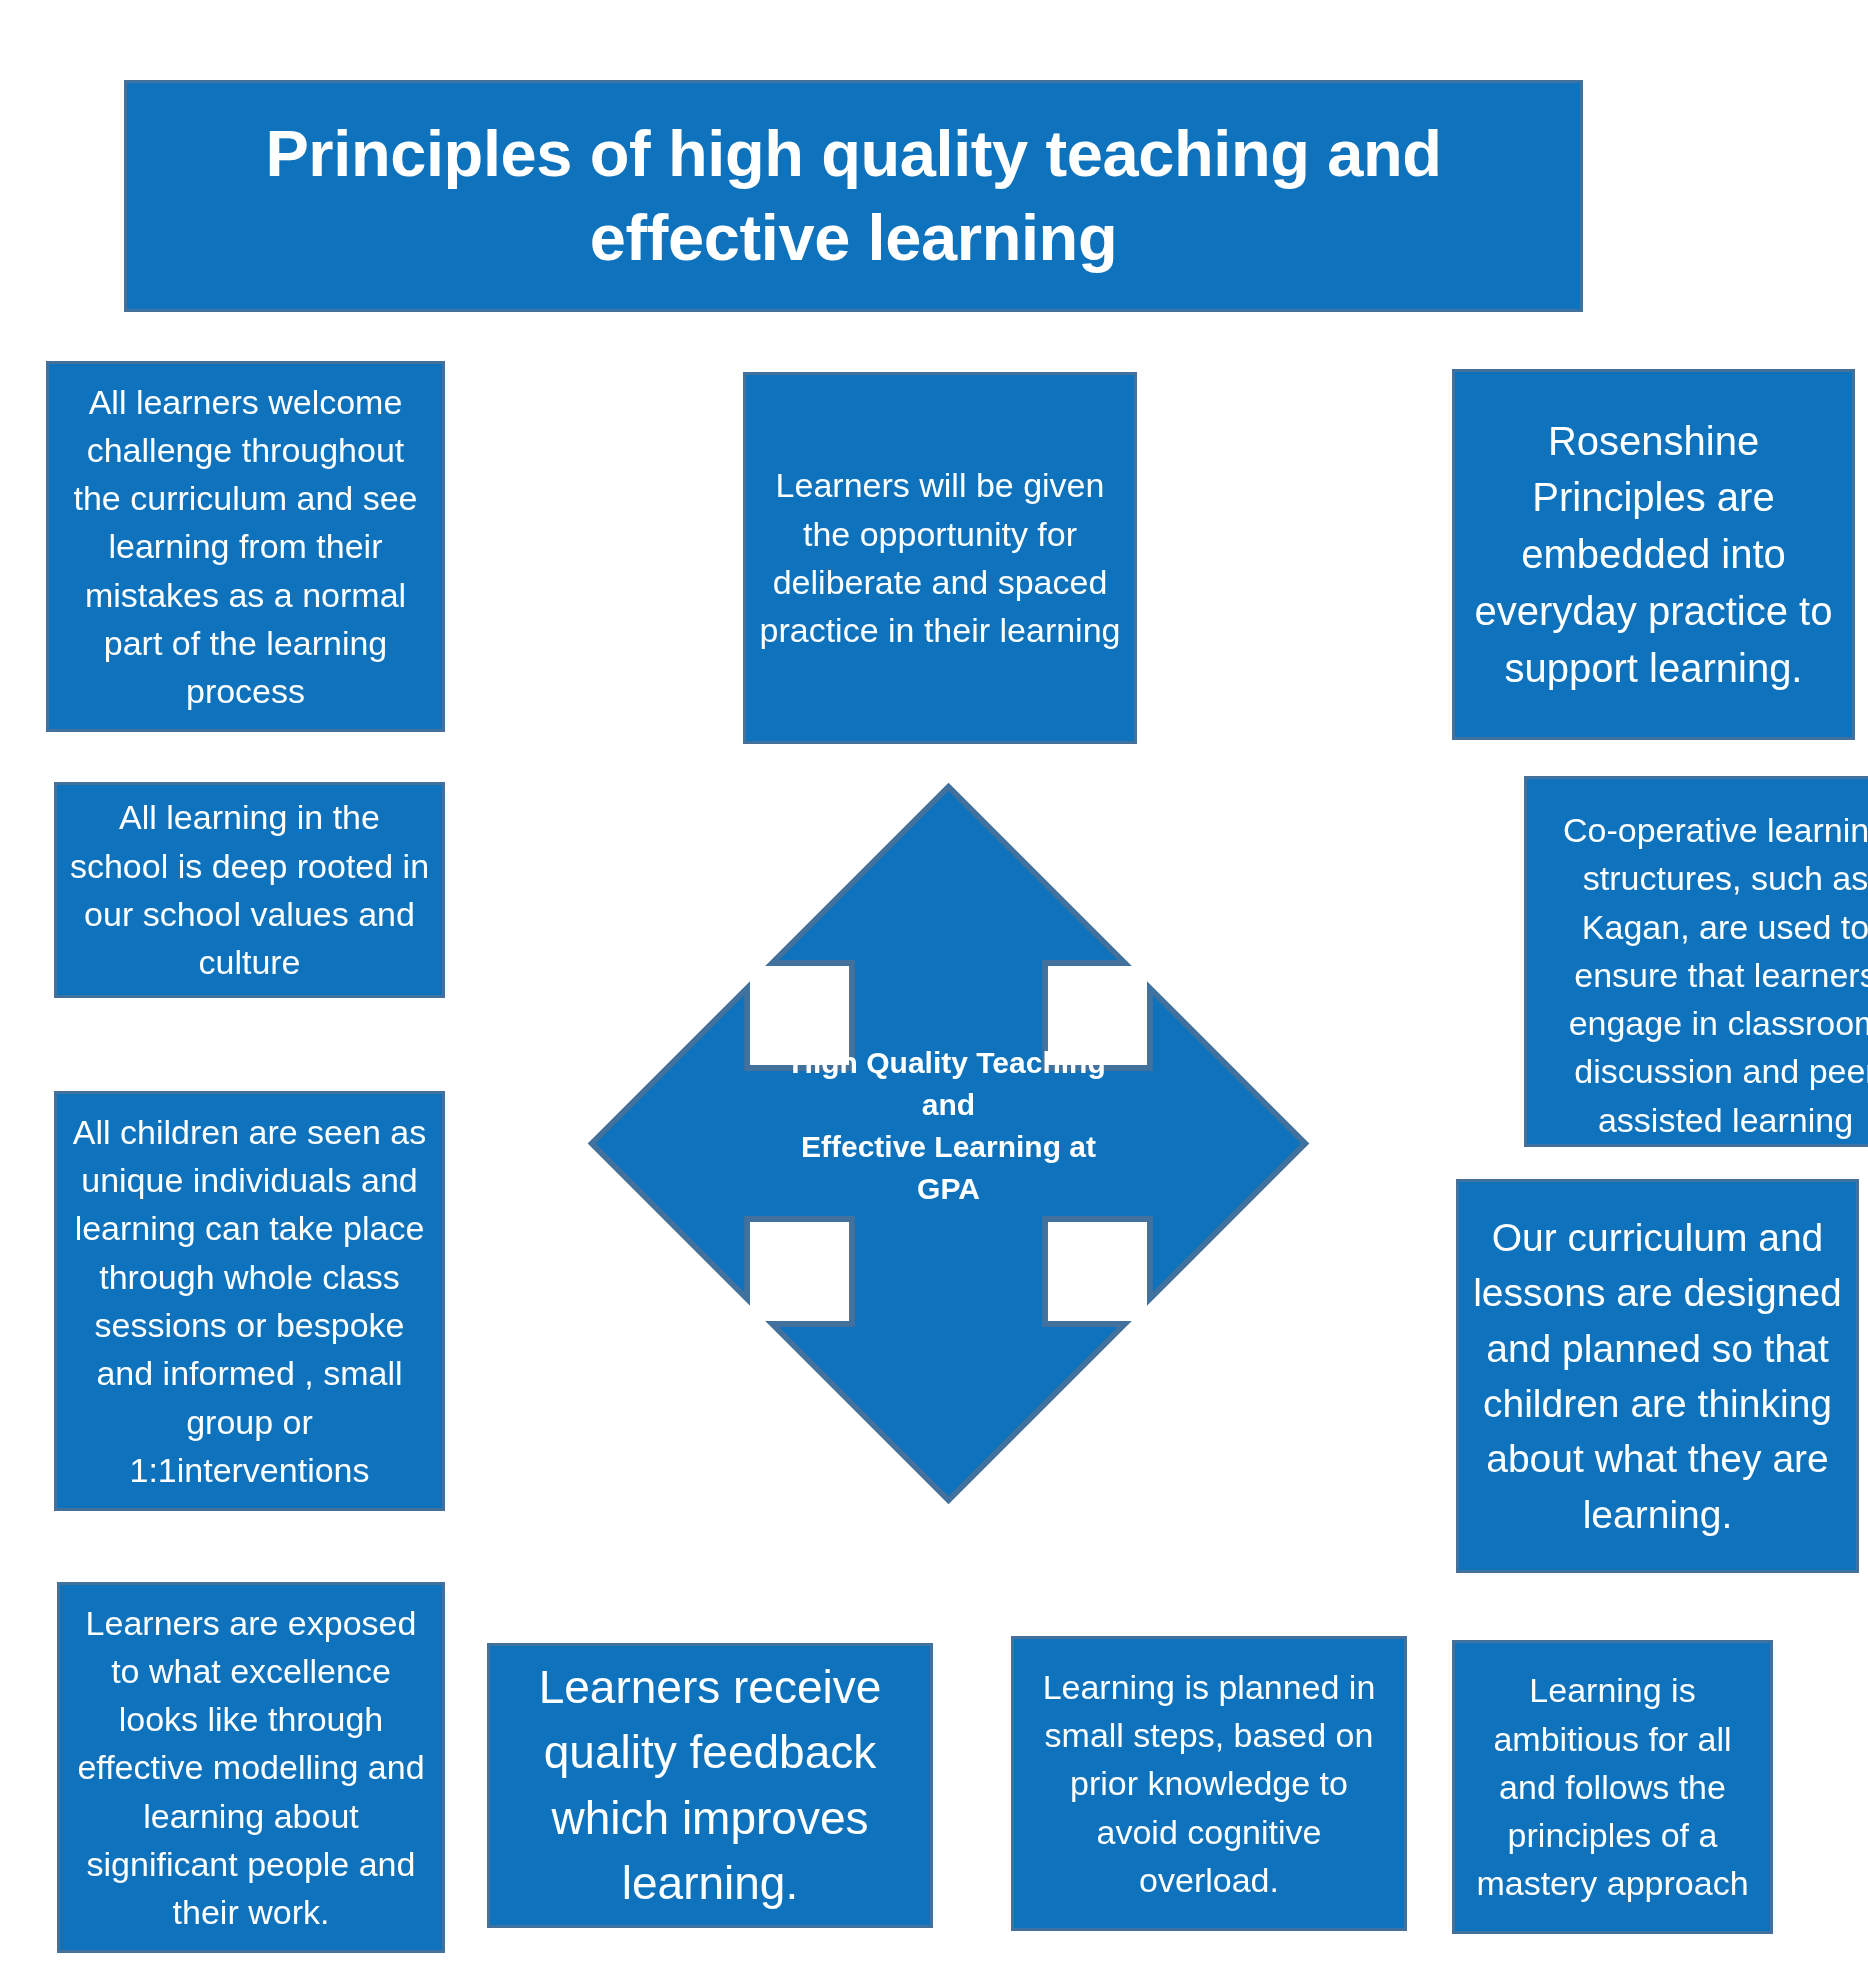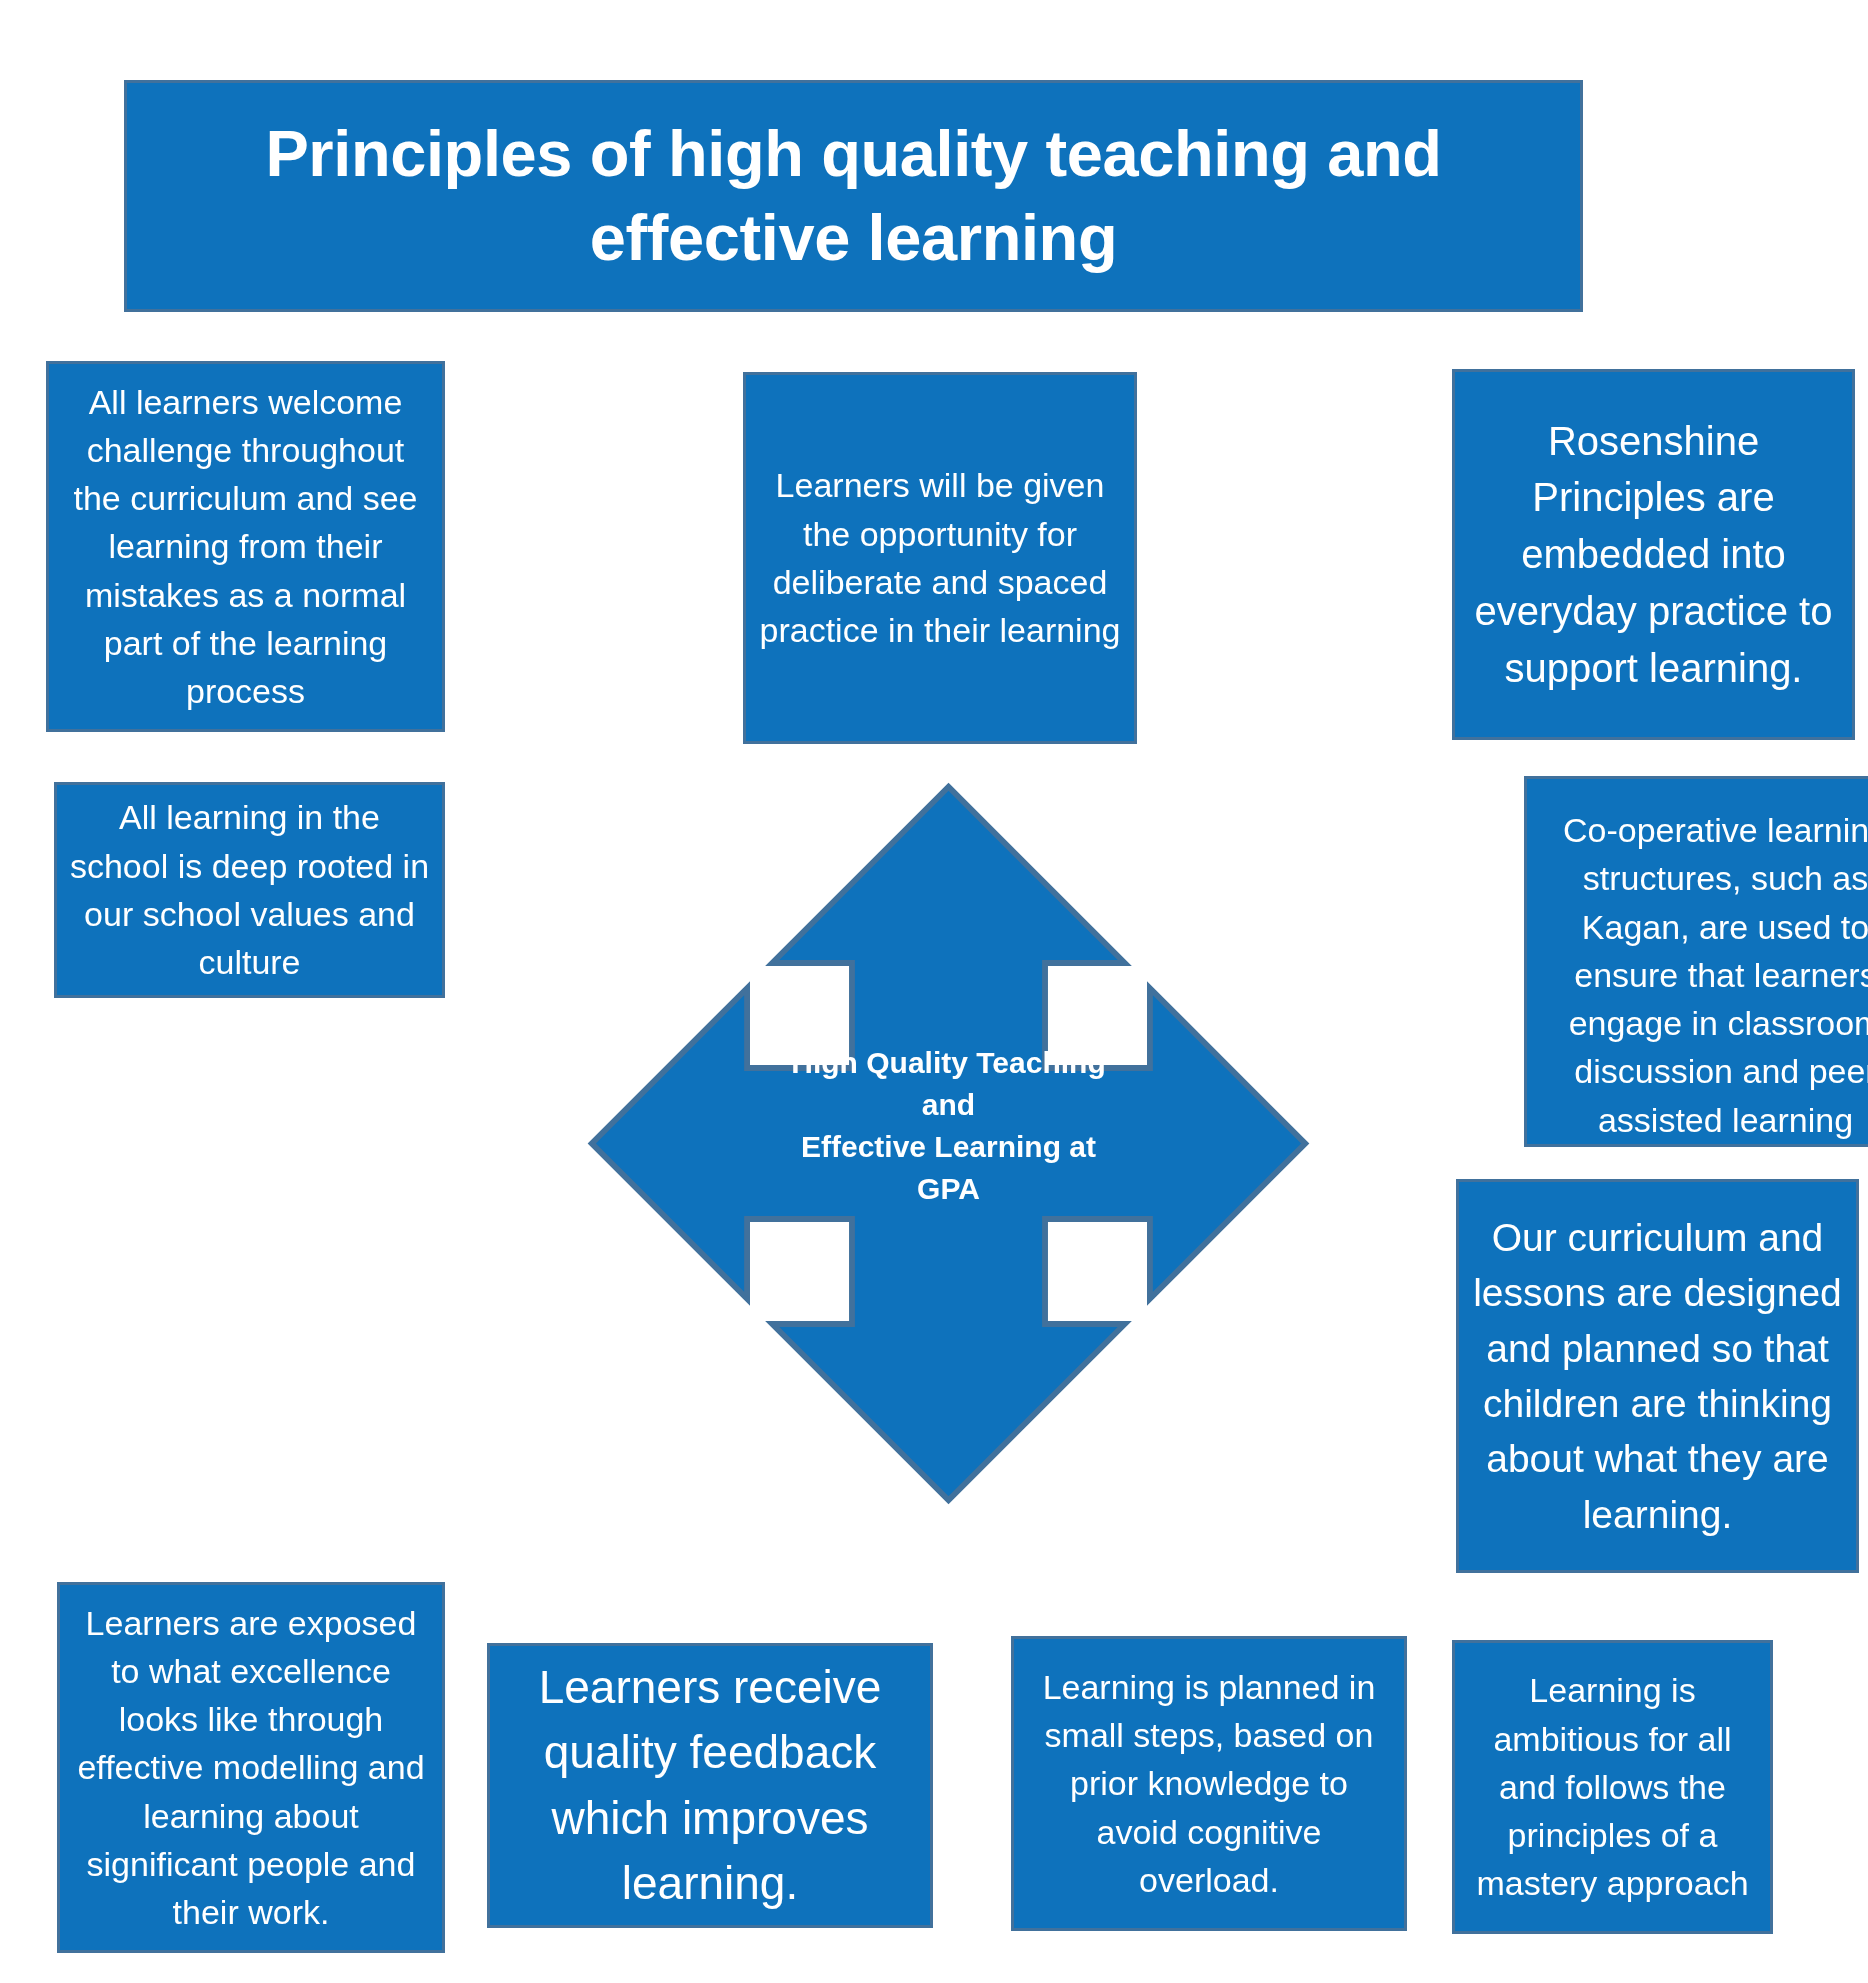--- a/index.html
+++ b/index.html
@@ -103,20 +103,23 @@
   </div>
 
   <div class="box" id="box-challenge">
     <span class="txt">All learners welcome challenge throughout the curriculum and see learning from their mistakes as a normal part of the learning process</span>
   </div>
 
   <div class="box" id="box-values">
     <span class="txt">All learning in the school is deep rooted in our school values and culture</span>
   </div>
 
+  <div class="box" id="box-unique">
+    <span class="txt">All children are seen as unique individuals and learning can take place through whole class sessions or bespoke and informed , small group or 1:1interventions</span>
+  </div>
 
   <div class="box" id="box-excellence">
     <span class="txt">Learners are exposed to what excellence looks like through effective modelling and learning about significant people and their work.</span>
   </div>
 
   <div class="box" id="box-practice">
     <span class="txt">Learners will be given the opportunity for deliberate and spaced practice in their learning</span>
   </div>
 
   <div class="box" id="box-rosenshine">

